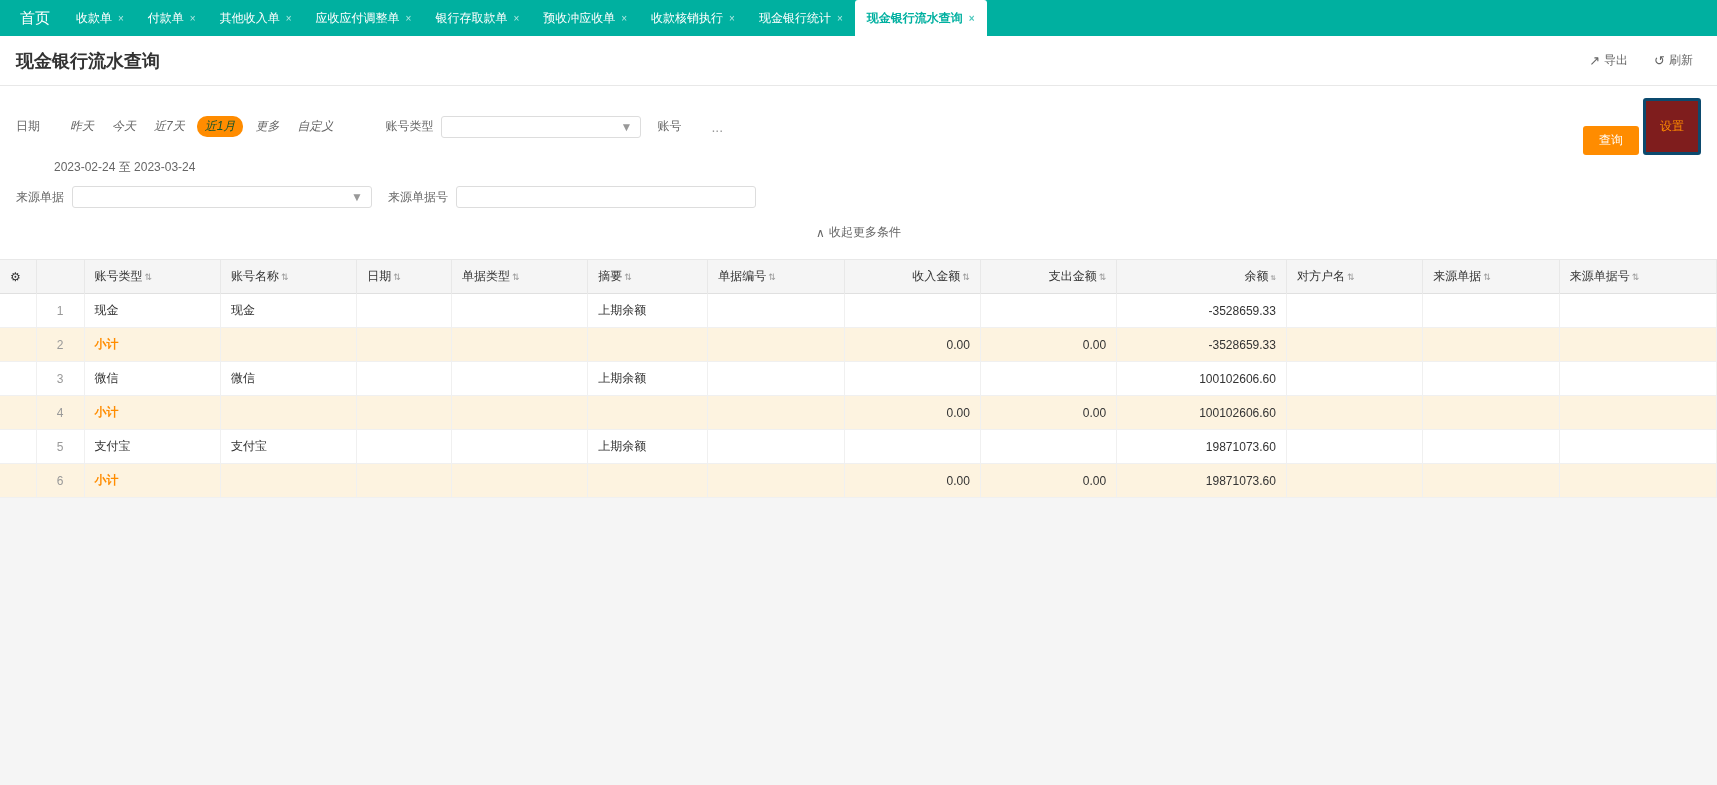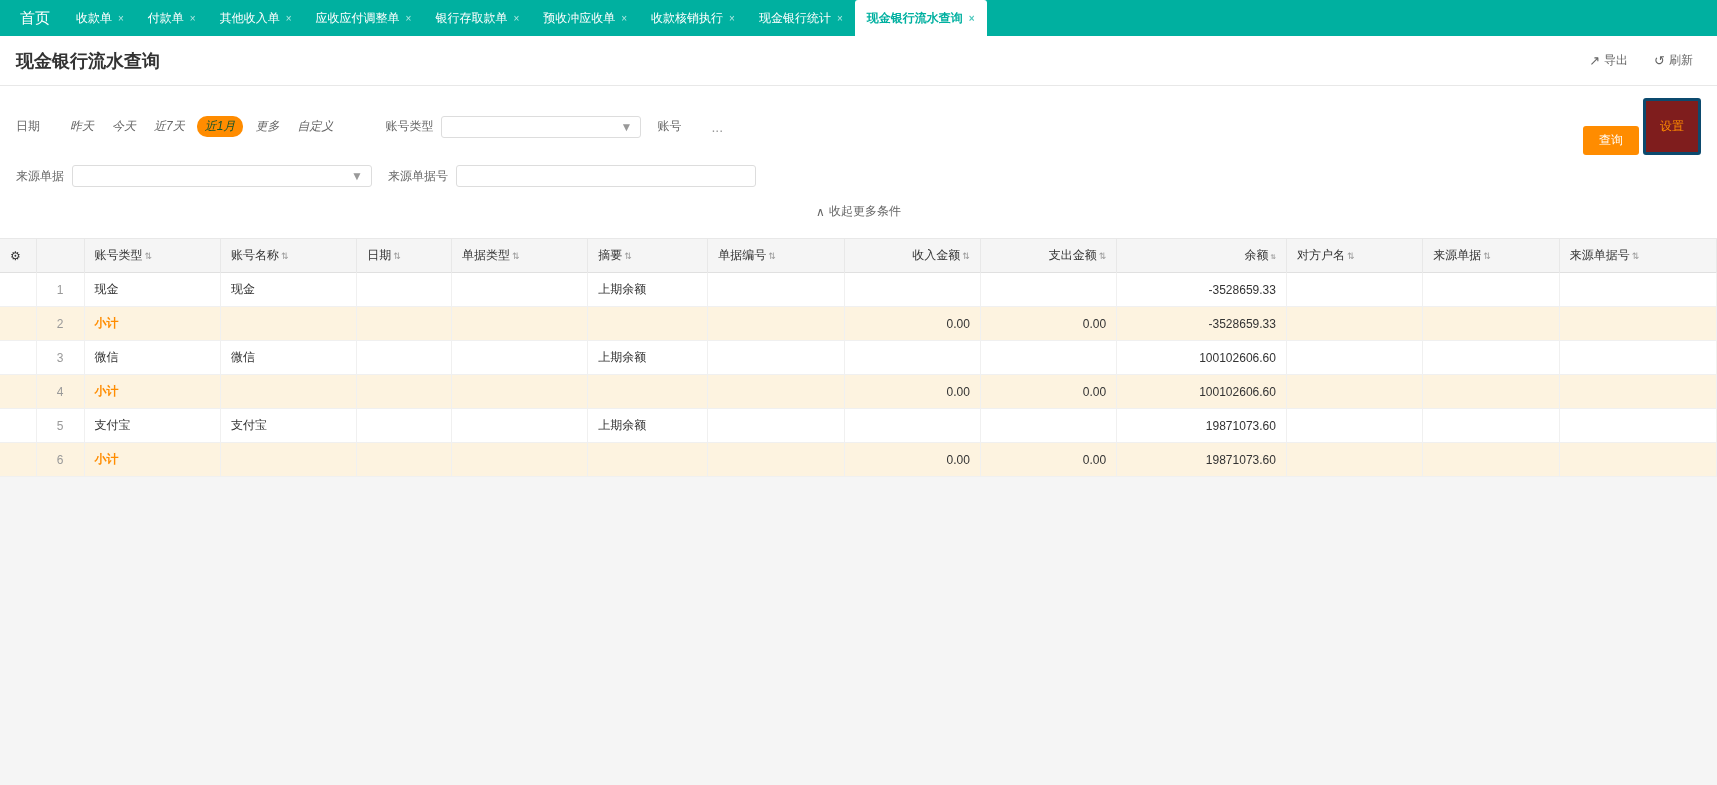--- a/index.html
+++ b/index.html
@@ -329,20 +329,23 @@
         <span class="filter-label">账号</span>
         <span class="dots-btn">...</span>
       </div>
       <div class="action-buttons">
         <button class="query-btn">查询</button>
         <button class="settings-btn">设置</button>
       </div>
     </div>
   </div>
 
+  <div style="margin-left:32px; margin-bottom:10px; margin-top:-6px;">
+    <span class="date-range">2023-02-24 至 2023-03-24</span>
+  </div>
 
   <div class="filter-row">
     <div class="filter-group">
       <span class="filter-label">来源单据</span>
       <div class="filter-input-wrap" style="min-width:300px;">
         <span></span>
         <span class="dropdown-arrow">▼</span>
       </div>
     </div>
     <div class="filter-group">

